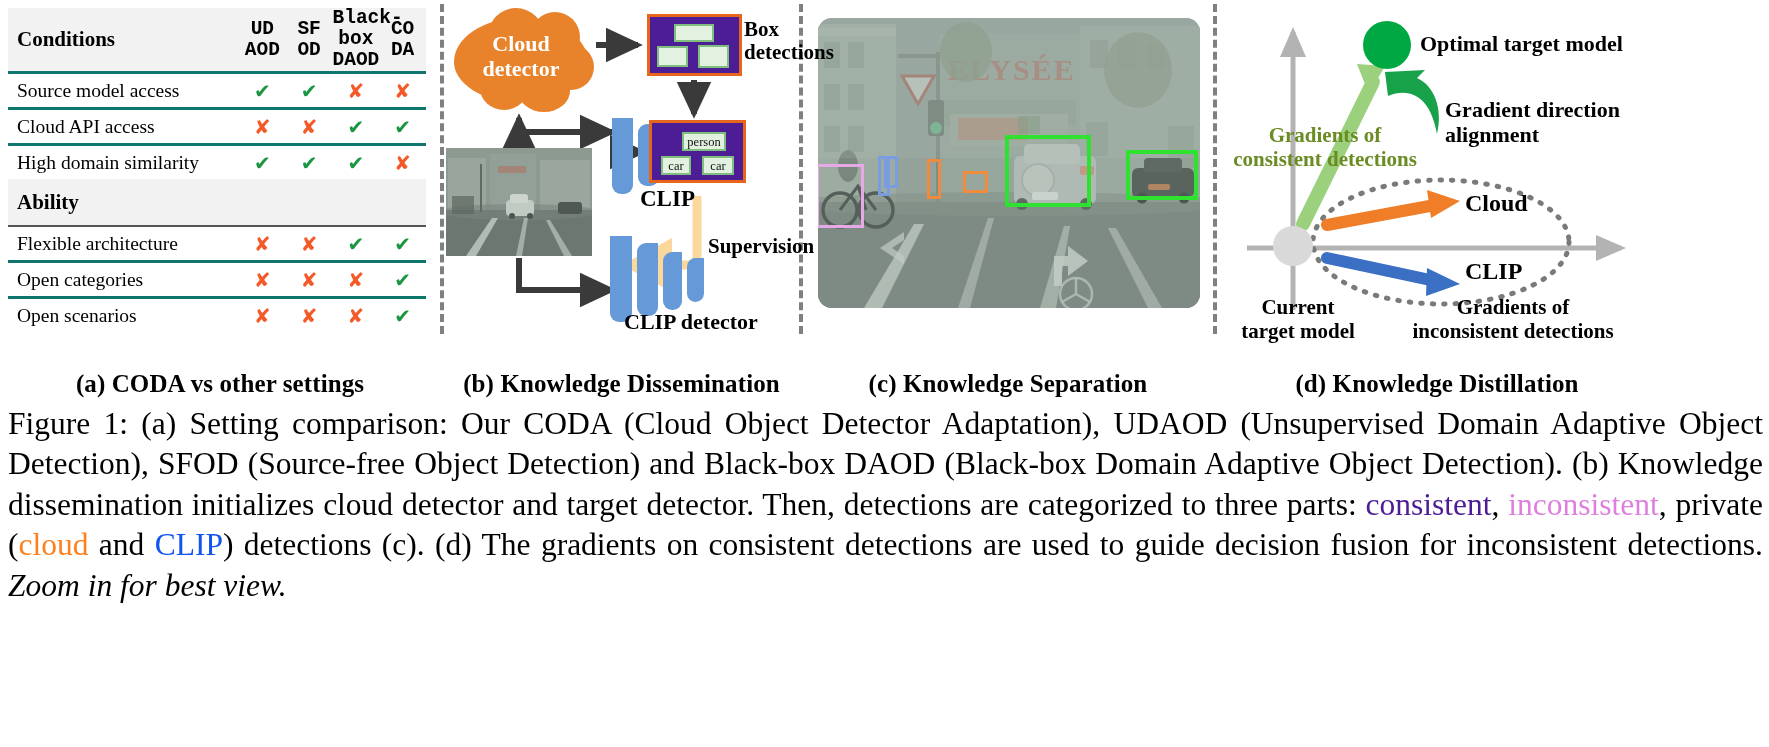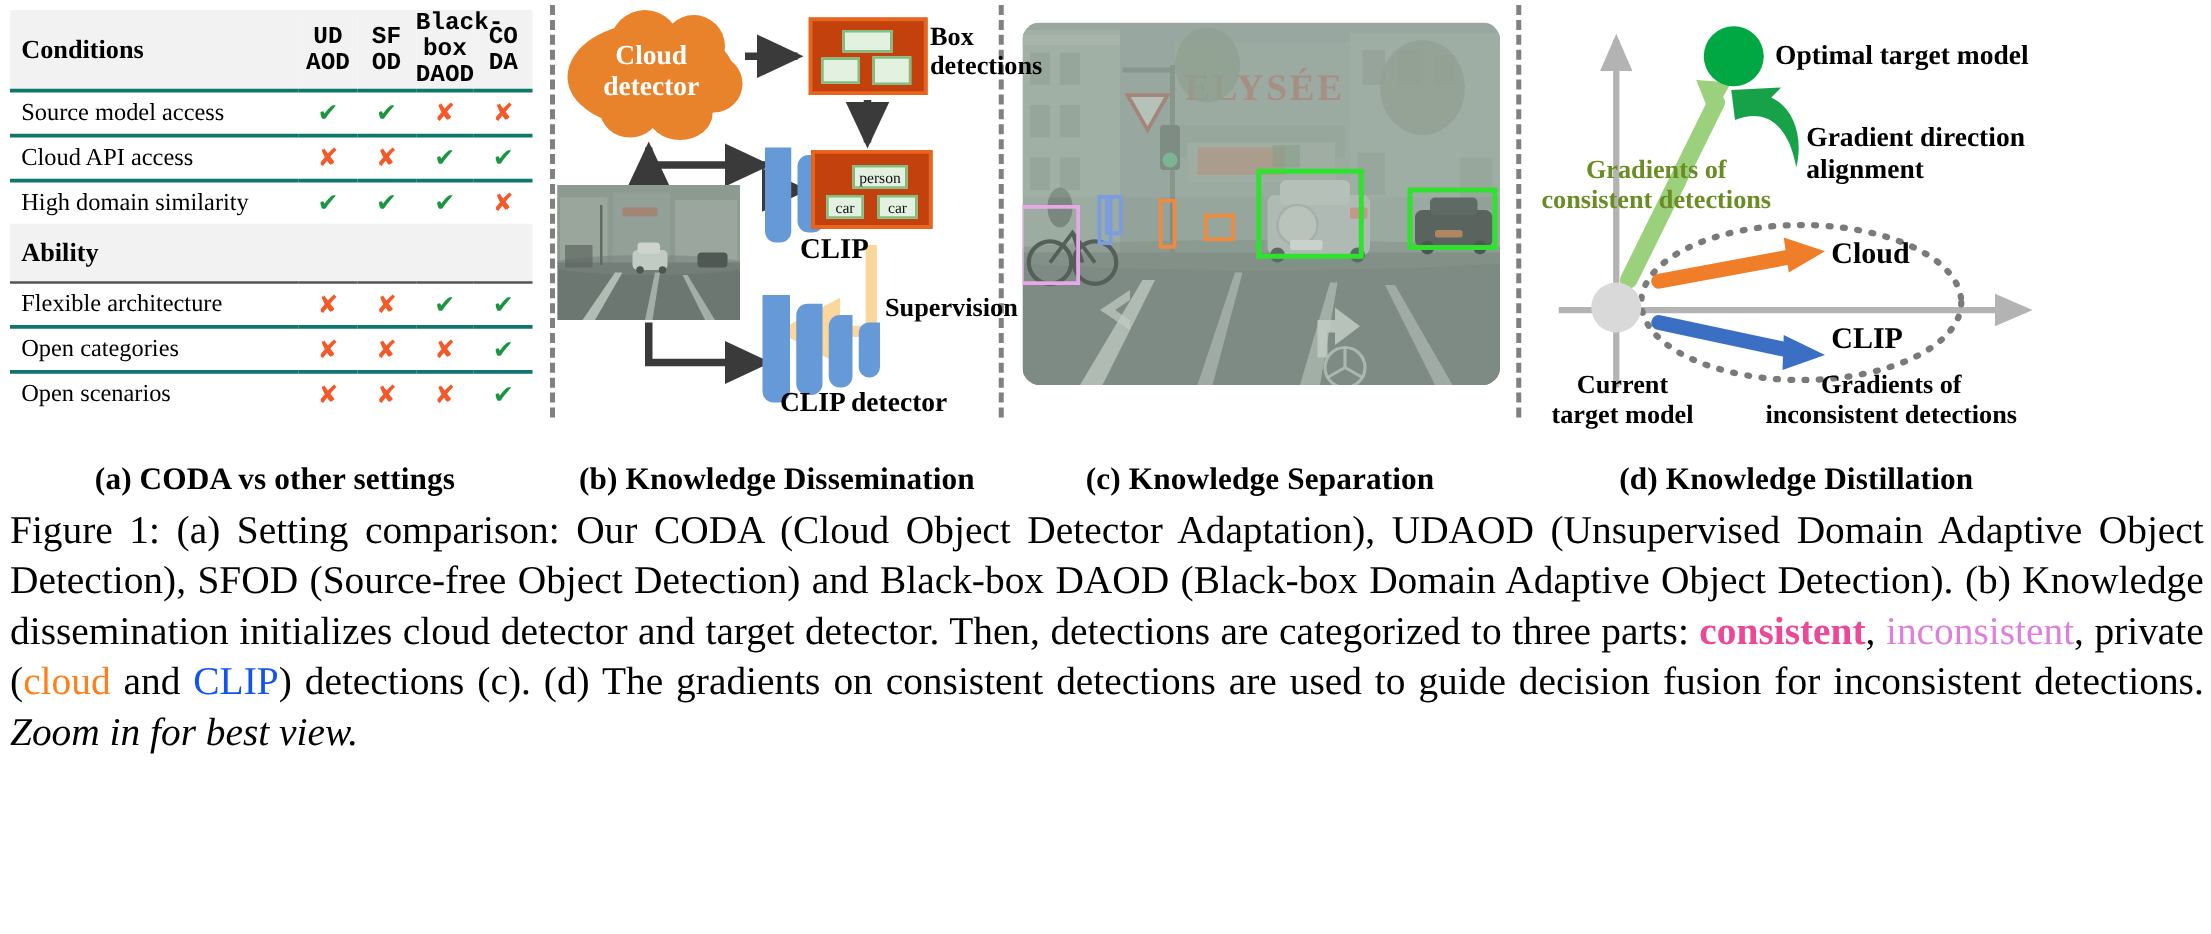--- a/index.html
+++ b/index.html
@@ -132,21 +132,21 @@
     width: 146px; height: 108px;
     border: 0;
     overflow: hidden;
     background: #63706a;
     z-index: 4;
   }
 
   .orange-box {
     position: absolute;
     border: 3px solid #e8651d;
-    background: #c2410c;
+    background: #4c1d95;
     box-sizing: border-box;
     z-index: 4;
     padding-left: 24px;
   }
   #box-detections-frame { left: 203px; top: 14px; width: 95px; height: 62px; }
   #clip-out-frame { left: 205px; top: 120px; width: 97px; height: 63px; }
 
   .green-chip {
     position: absolute;
     border: 2px solid #7fbe7f;
@@ -208,21 +208,21 @@
     left: 8px; top: 404px;
     width: 1755px;
     font-family: "Liberation Serif", serif;
     font-size: 31.5px;
     line-height: 1.285;
     text-align: justify;
     text-justify: inter-word;
     color: #000;
   }
   #figure-caption .ital { font-style: italic; }
-  .c-green { color: #ec4899; font-weight: bold; }
+  .c-green { color: #4c1d95; }
   .c-pink  { color: #de7fe0; }
   .c-orange{ color: #ff7f1a; }
   .c-blue  { color: #1155ee; }
 </style>
 </head>
 <body>
 
 <div id="figure-strip">
 
   <div class="panel" id="panel-a">

